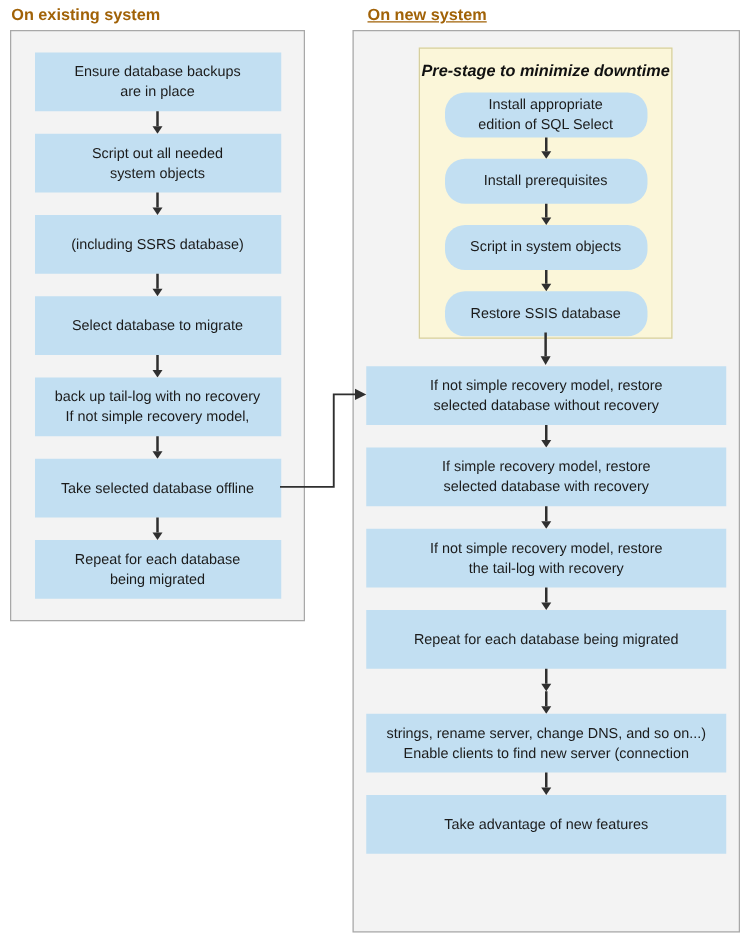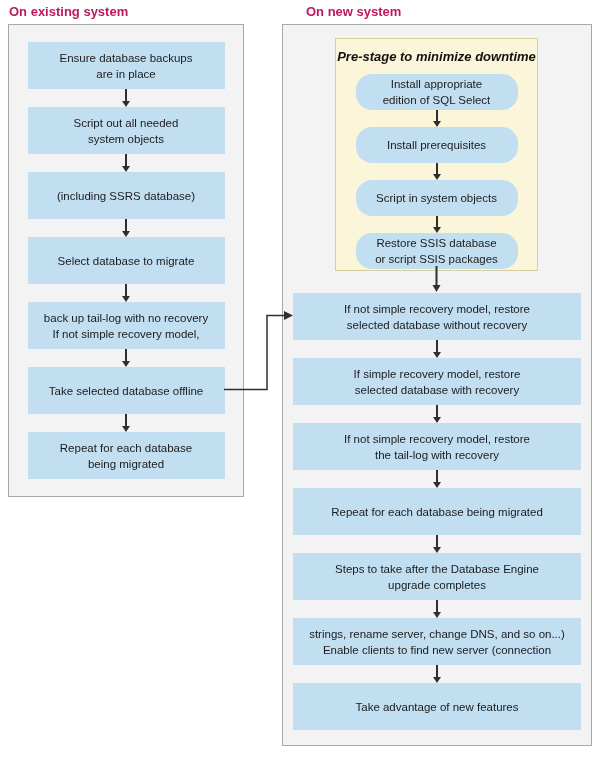--- a/index.html
+++ b/index.html
@@ -10,25 +10,25 @@
     background: #ffffff;
     font-family: "Liberation Sans", sans-serif;
     color: #1b1b1b;
     overflow: hidden;
   }
   .col-title {
     position: absolute;
     top: 4px;
     font-size: 13px;
     font-weight: bold;
-    color: #be185d;
+    color: #a16207;
     white-space: nowrap;
   }
   #left-title  { left: 9px; }
-  #right-title { left: 306px; }
+  #right-title { left: 294px; text-decoration: underline; }
 
   .panel {
     position: absolute;
     background: #f3f3f3;
     border: 1px solid #a8a8a8;
     box-sizing: border-box;
   }
   #left-panel  { left: 8px;   top: 24px; width: 236px; height: 473px; }
   #right-panel { left: 282px; top: 24px; width: 310px; height: 722px; }
 
@@ -192,21 +192,20 @@
         </div>
       <div class="step pre-step">
         <span class="ln">Script in system objects</span>
       </div>
       <div class="varrow h17">
           <i class="stem"></i>
           <i class="head"></i>
         </div>
       <div class="step pre-step">
         <span class="ln">Restore SSIS database</span>
-        <span class="ln">or script SSIS packages</span>
       </div>
     </div>
 
     <div class="stack" id="wide-stack">
       <div class="step wide-step">
         <span class="ln">If not simple recovery model, restore</span>
         <span class="ln">selected database without recovery</span>
       </div>
       <div class="varrow h18">
           <i class="stem"></i>
@@ -228,24 +227,20 @@
           <i class="stem"></i>
           <i class="head"></i>
         </div>
       <div class="step wide-step">
         <span class="ln">Repeat for each database being migrated</span>
       </div>
       <div class="varrow h18">
           <i class="stem"></i>
           <i class="head"></i>
         </div>
-      <div class="step wide-step">
-        <span class="ln">Steps to take after the Database Engine</span>
-        <span class="ln">upgrade completes</span>
-      </div>
       <div class="varrow h18">
           <i class="stem"></i>
           <i class="head"></i>
         </div>
       <div class="step wide-step">
         <span class="ln">strings, rename server, change DNS, and so on...)</span>
         <span class="ln">Enable clients to find new server (connection</span>
       </div>
       <div class="varrow h18">
           <i class="stem"></i>

